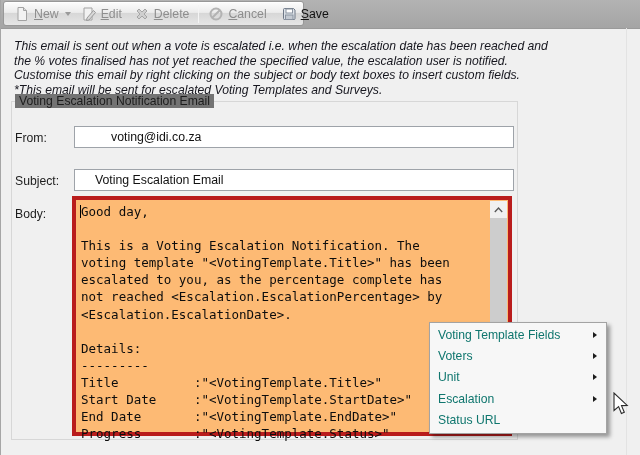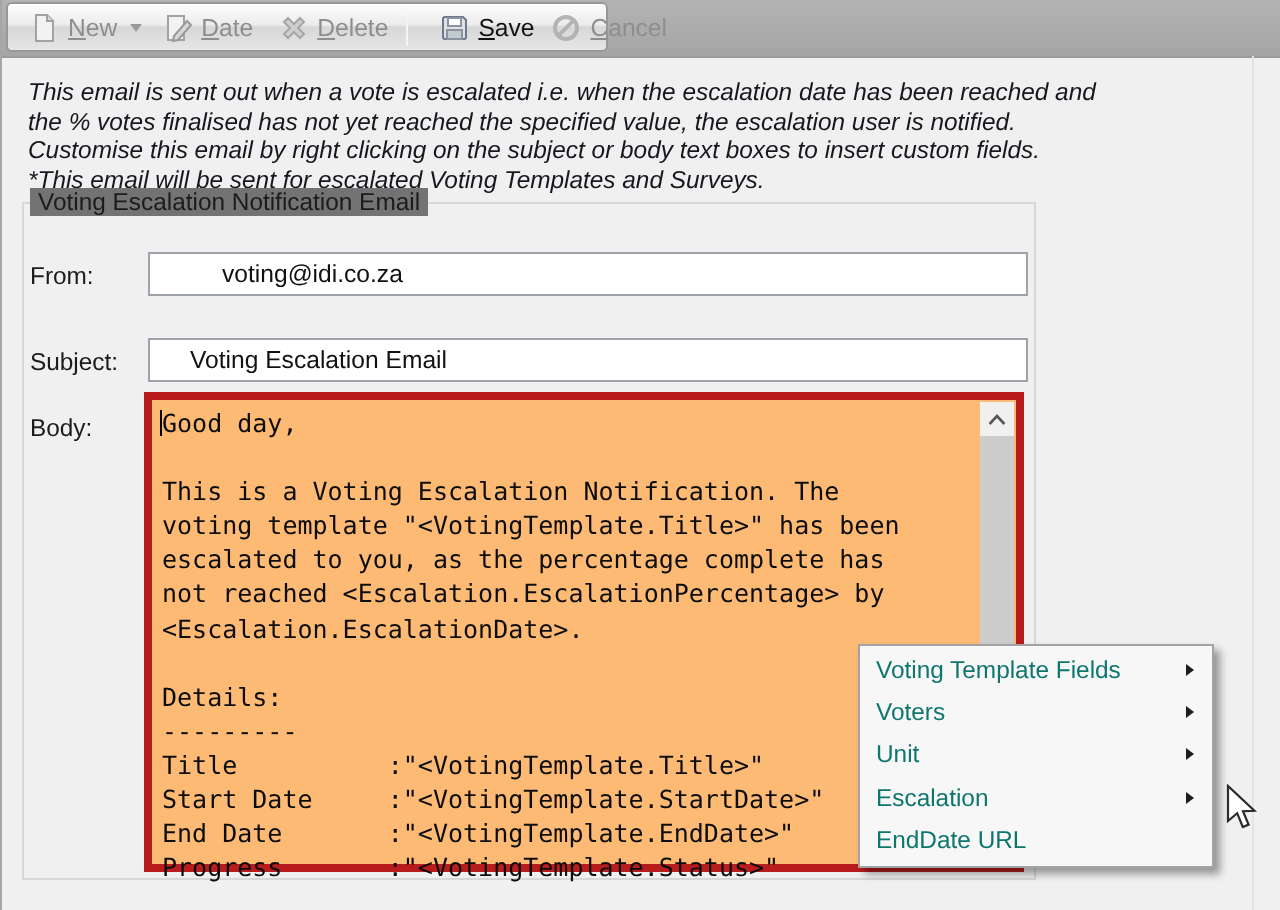--- a/index.html
+++ b/index.html
@@ -72,47 +72,47 @@
         </svg>
         <span class="tb-label">New</span>
       </div>
       <span class="dd-arrow"></span>
 
       <div class="tb-btn" style="margin-left:6px;">
         <svg class="tb-icon" viewBox="0 0 16 16">
           <path d="M3 2 H11 V14 H3 Z" fill="#f2f2f2" stroke="#a2a2a2"></path>
           <path d="M6 12 L12.5 4.5 L14.5 6.5 L8 14 L5.5 14.5 Z" fill="#d8d8d8" stroke="#9a9a9a"></path>
         </svg>
-        <span class="tb-label">Date</span>
+        <span class="tb-label">Edit</span>
       </div>
 
       <div class="tb-btn" style="margin-left:4px;">
         <svg class="tb-icon" viewBox="0 0 16 16">
           <path d="M3 5 L5 3 L8 6 L11 3 L13 5 L10 8 L13 11 L11 13 L8 10 L5 13 L3 11 L6 8 Z" fill="#cfcfcf" stroke="#a6a6a6"></path>
         </svg>
         <span class="tb-label">Delete</span>
       </div>
 
       <div class="tb-sep"></div>
 
+      <div class="tb-btn">
+        <svg class="tb-icon" viewBox="0 0 16 16">
+          <circle cx="8" cy="8" r="5.5" fill="none" stroke="#b3b3b3" stroke-width="2"></circle>
+          <line x1="4.2" y1="11.8" x2="11.8" y2="4.2" stroke="#b3b3b3" stroke-width="2"></line>
+        </svg>
+        <span class="tb-label">Cancel</span>
+      </div>
+
       <div class="tb-btn enabled" style="margin-left:6px;">
         <svg class="tb-icon" viewBox="0 0 16 16">
           <path d="M2.5 3.5 Q2.5 2.5 3.5 2.5 H12.5 L14 4 V12.5 Q14 13.5 13 13.5 H3.5 Q2.5 13.5 2.5 12.5 Z" fill="#dde2e8" stroke="#6e7887"></path>
           <rect x="5" y="3" width="6.5" height="4" fill="#ffffff" stroke="#8a93a0"></rect>
           <rect x="4.5" y="9" width="7.5" height="4.5" fill="#c4cad2" stroke="#8a93a0"></rect>
         </svg>
         <span class="tb-label">Save</span>
-      </div>
-
-      <div class="tb-btn">
-        <svg class="tb-icon" viewBox="0 0 16 16">
-          <circle cx="8" cy="8" r="5.5" fill="none" stroke="#b3b3b3" stroke-width="2"></circle>
-          <line x1="4.2" y1="11.8" x2="11.8" y2="4.2" stroke="#b3b3b3" stroke-width="2"></line>
-        </svg>
-        <span class="tb-label">Cancel</span>
       </div>
 
     </div>
   </div>
 
   <div id="description">
     <div>This email is sent out when a vote is escalated i.e. when the escalation date has been reached and</div>
     <div>the % votes finalised has not yet reached the specified value, the escalation user is notified.</div>
     <div>Customise this email by right clicking on the subject or body text boxes to insert custom fields.</div>
     <div>*This email will be sent for escalated Voting Templates and Surveys.</div>
@@ -172,21 +172,21 @@
     </div>
     <div class="menu-item">
       <span>Unit</span>
       <span class="submenu-arrow"></span>
     </div>
     <div class="menu-item">
       <span>Escalation</span>
       <span class="submenu-arrow"></span>
     </div>
     <div class="menu-item">
-      <span>EndDate URL</span>
+      <span>Status URL</span>
     </div>
   </div>
 
   <div id="cursor">
     <svg width="17" height="25" viewBox="0 0 17 25">
       <path d="M1 1 L1 18.5 L5.6 14.6 L8.4 21.5 L11.3 20.3 L8.5 13.6 L14.2 13.4 Z" fill="#ffffff" stroke="#2b2b2b" stroke-width="1.1"></path>
     </svg>
   </div>
 
 </div>

